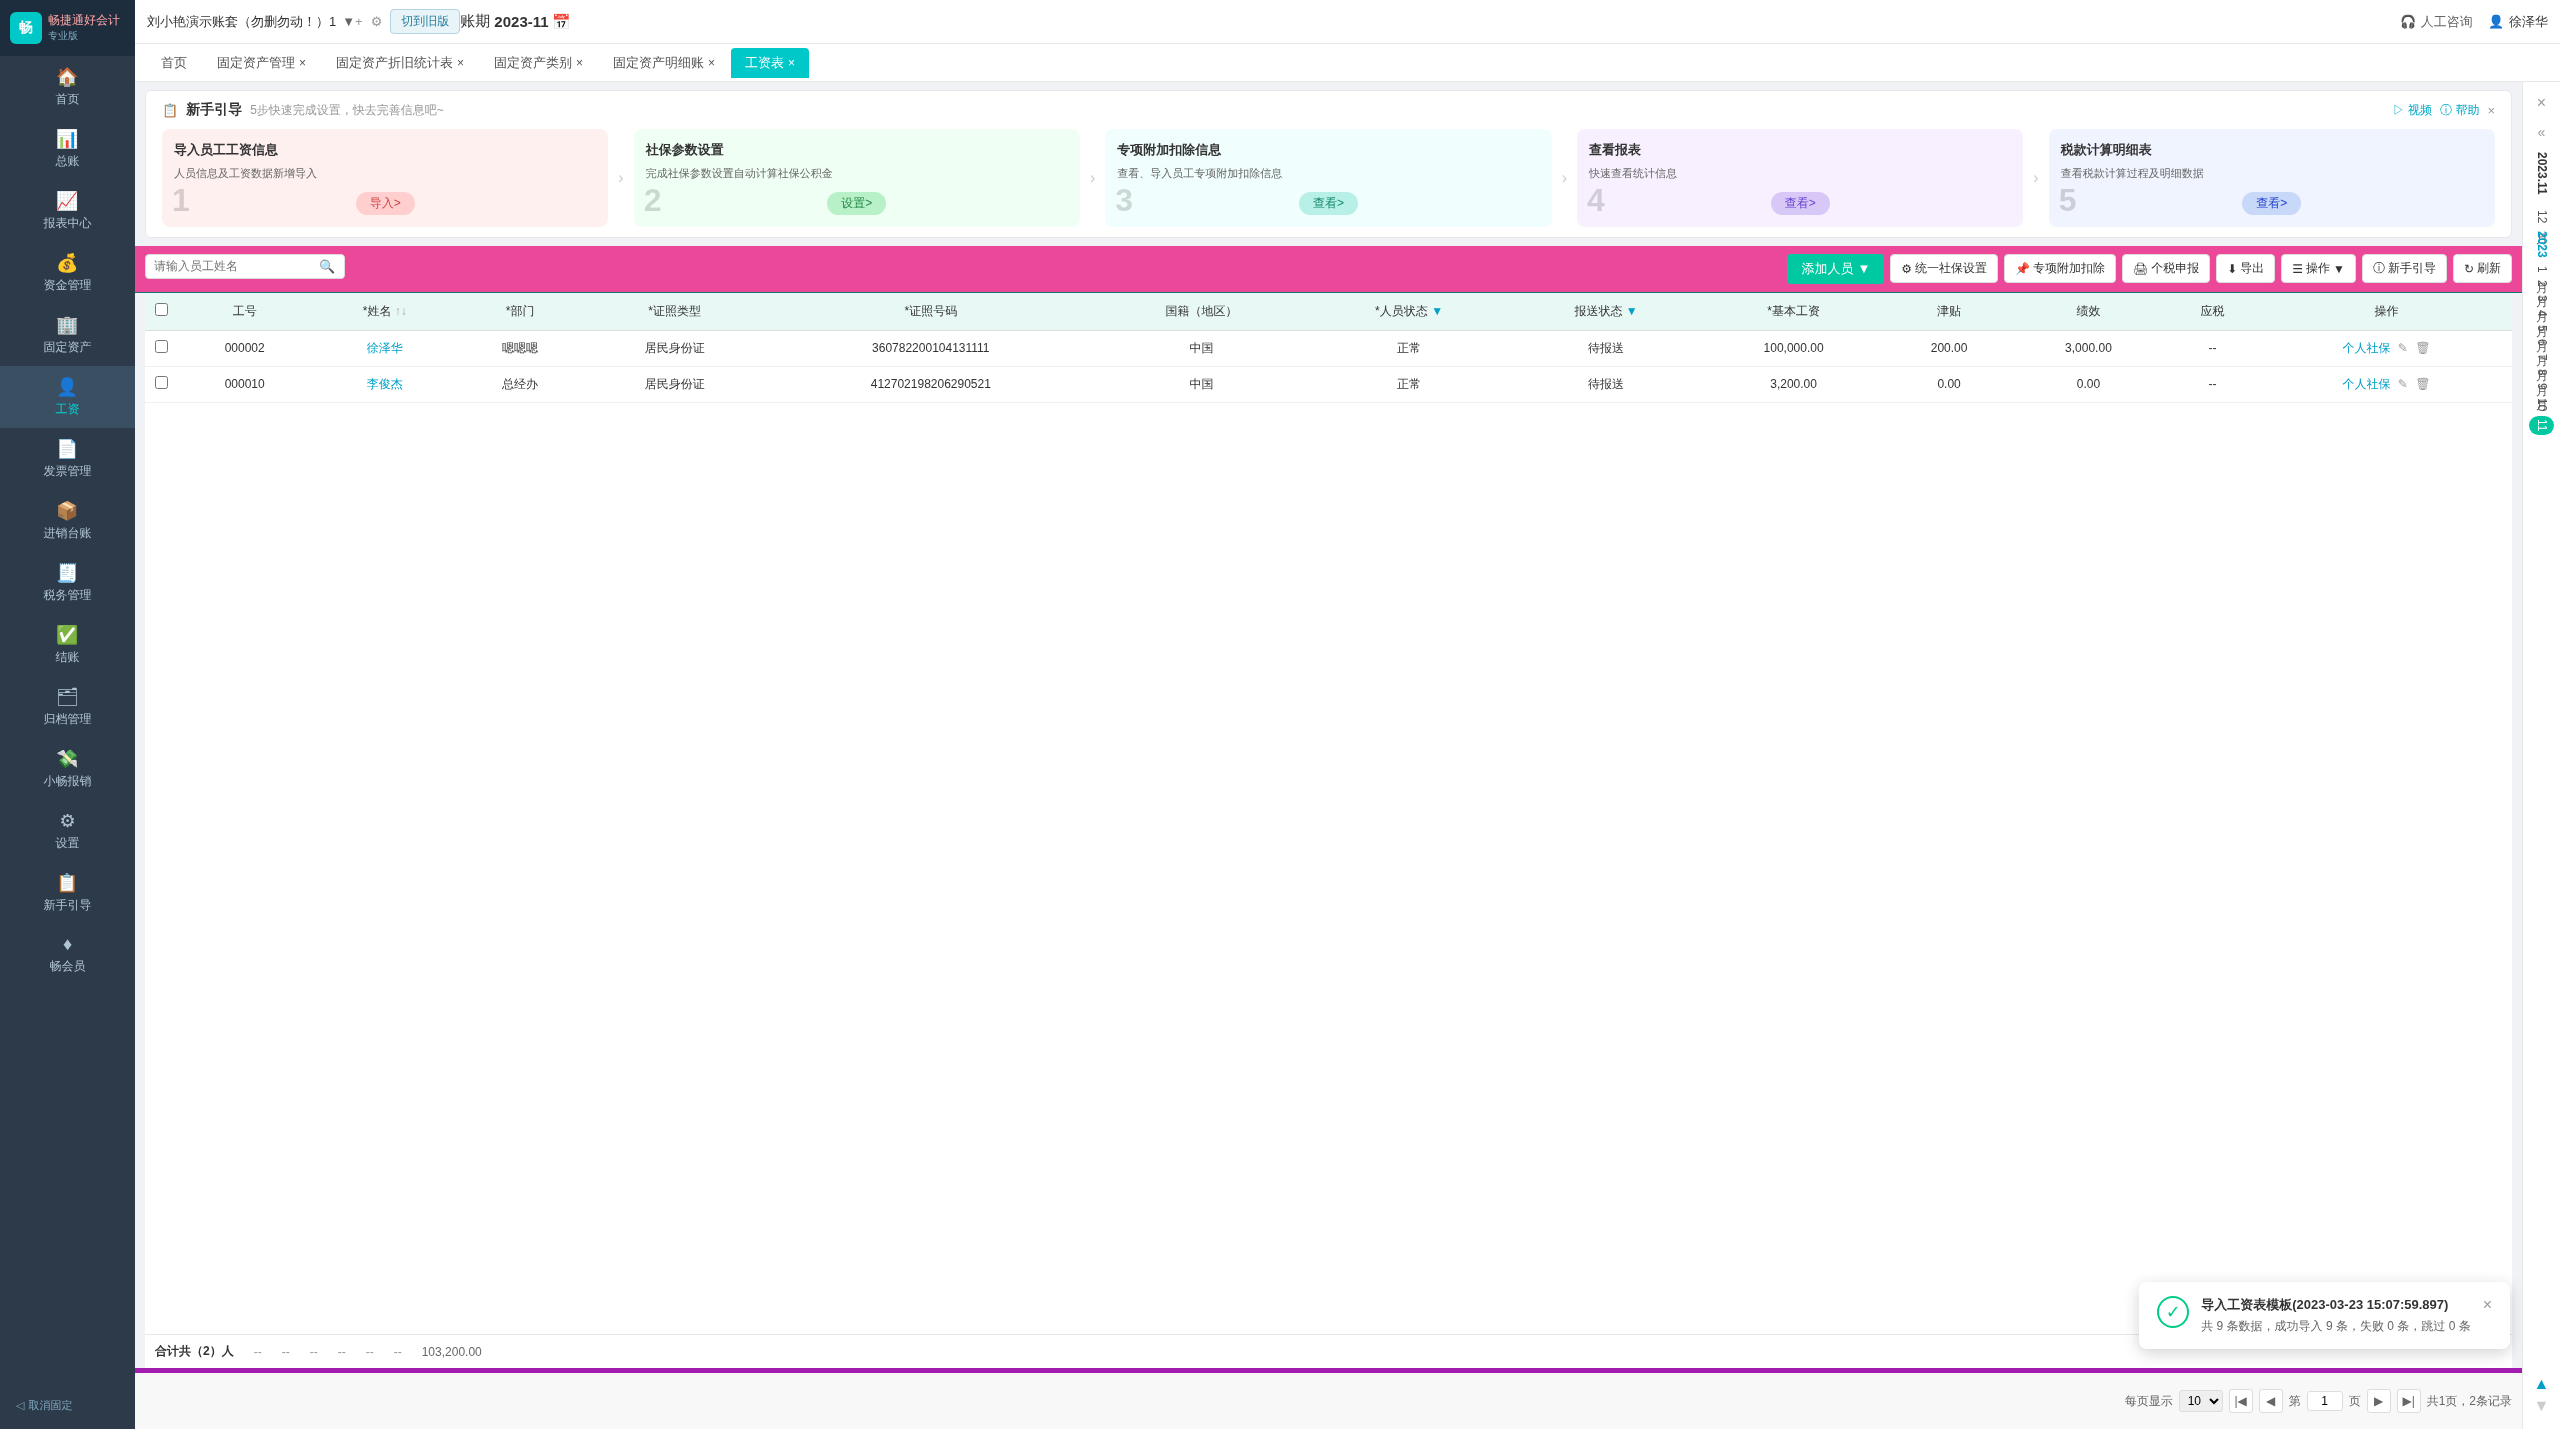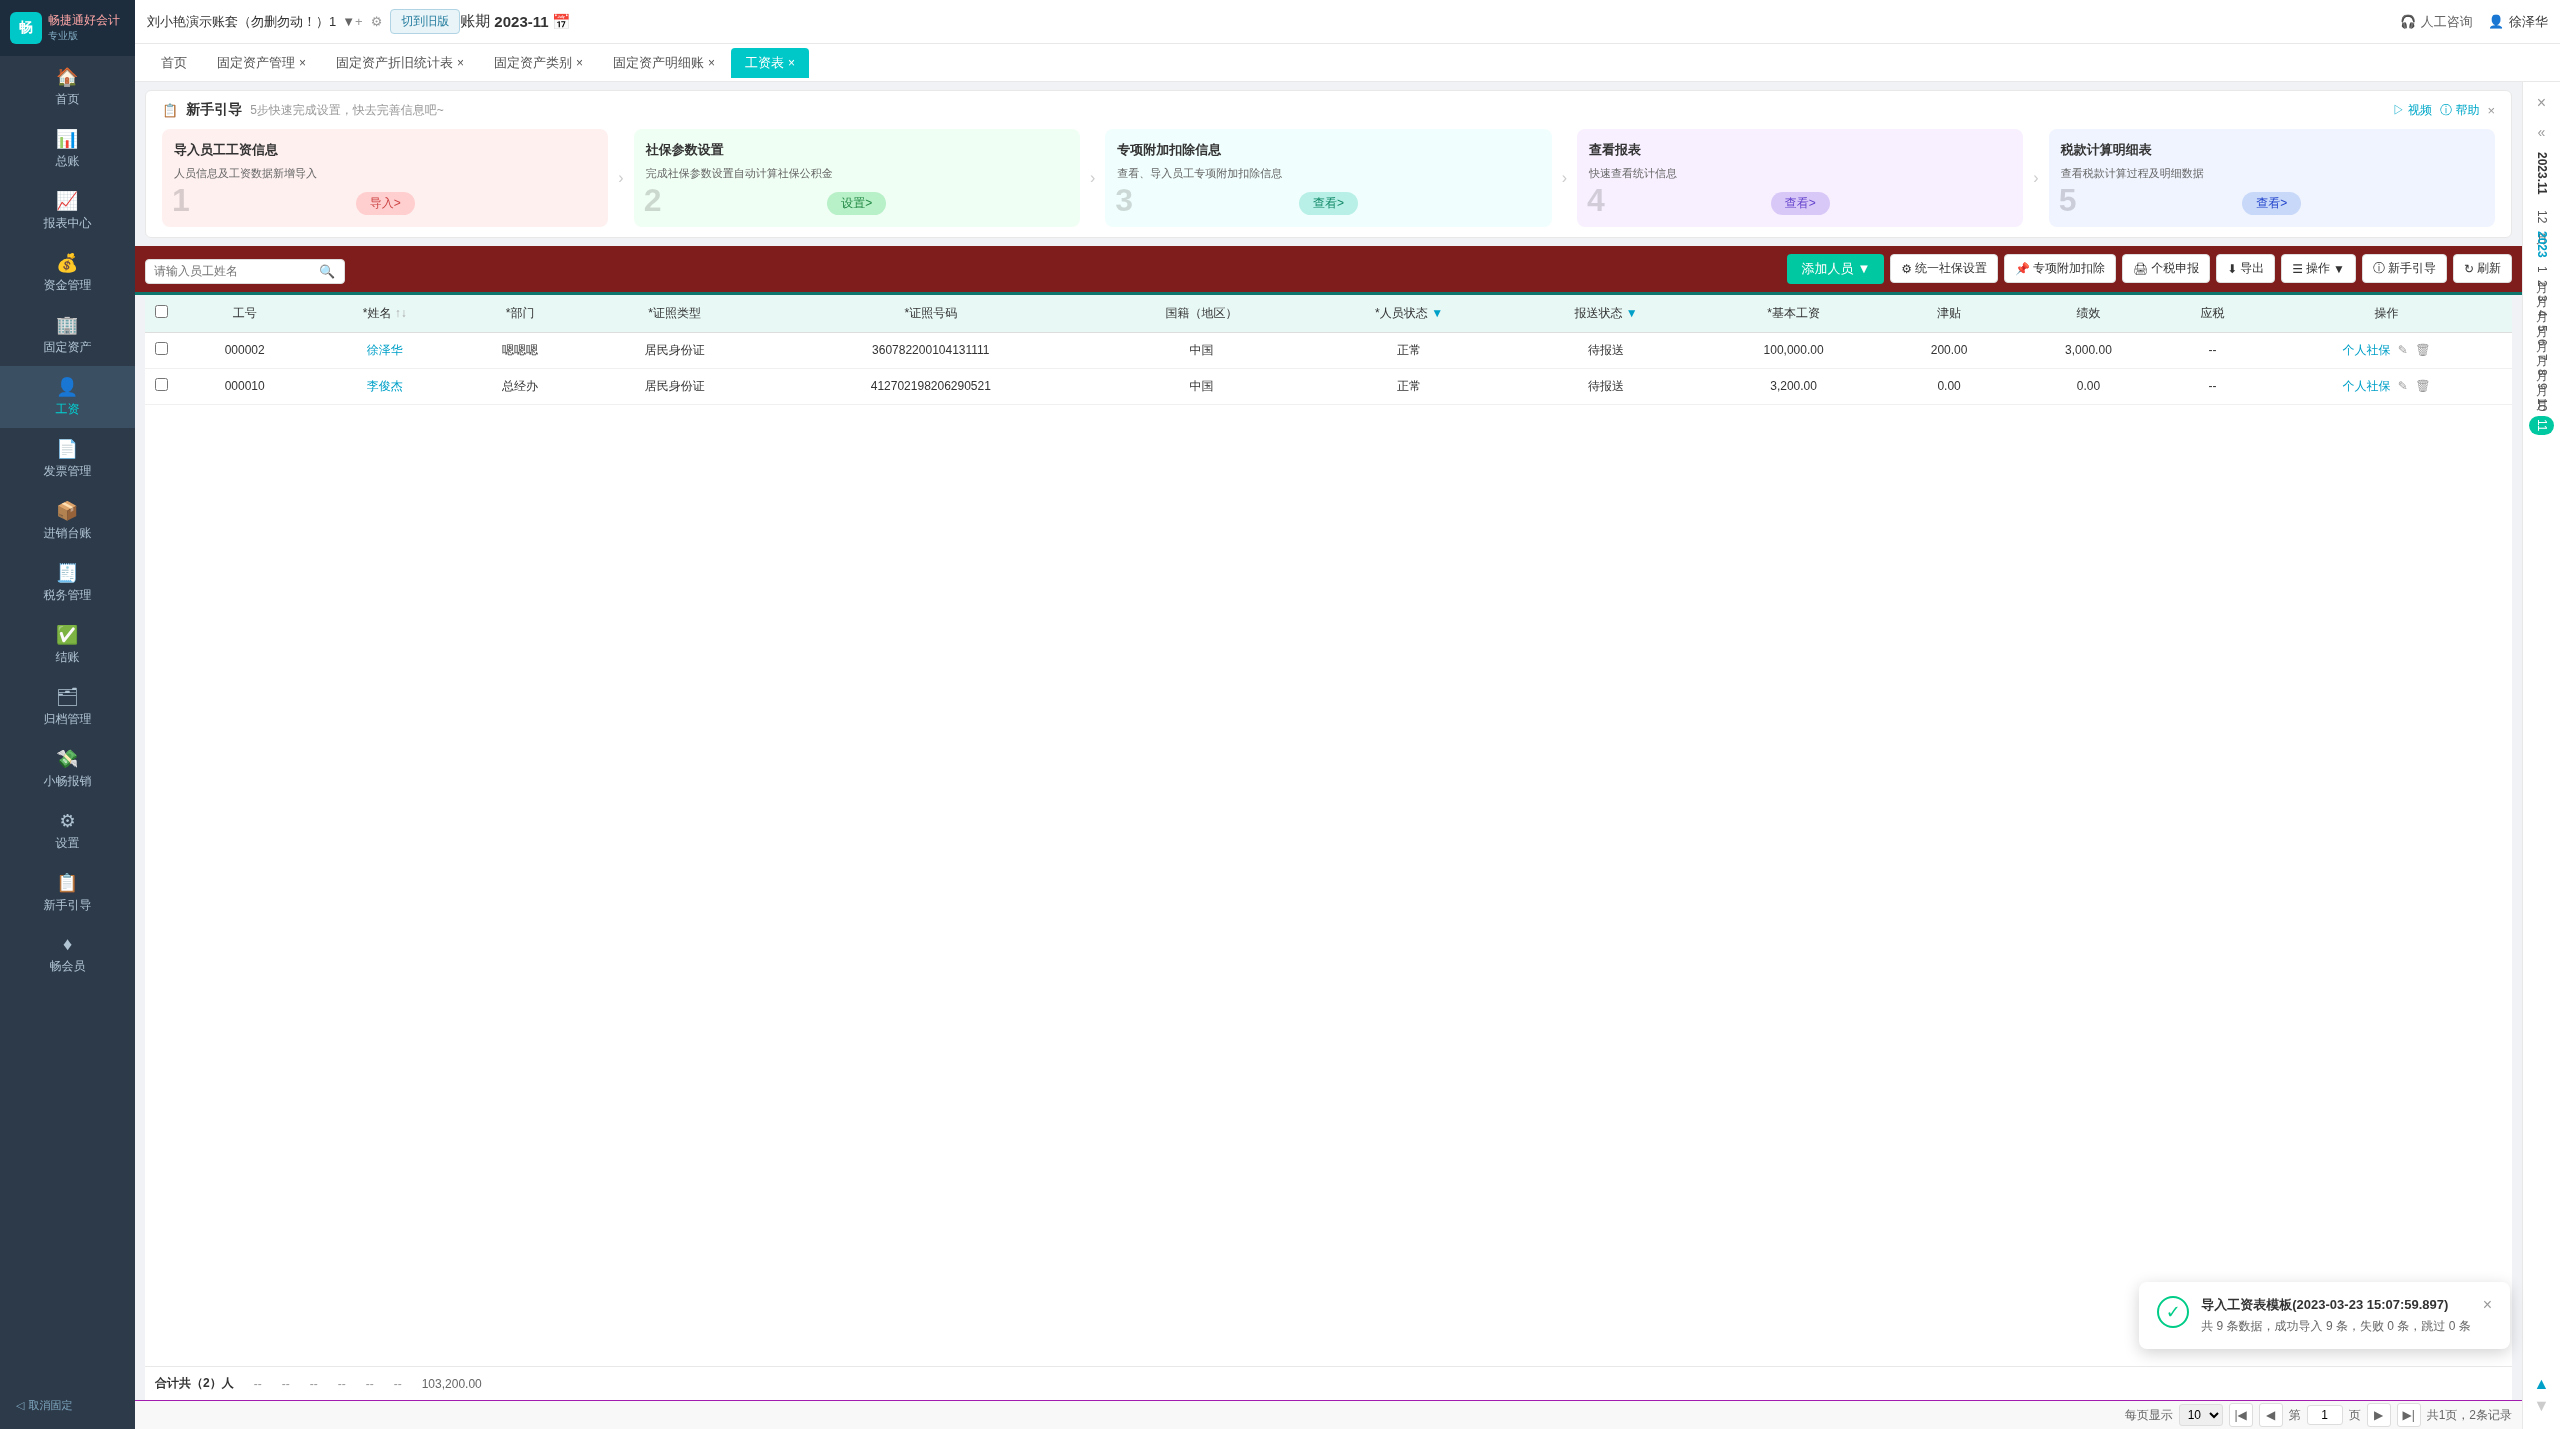--- a/index.html
+++ b/index.html
@@ -147,25 +147,25 @@
     .btn-pink { background: #ffcece; color: #cc4444; }
     .btn-green { background: #b8f0c8; color: #228844; }
     .btn-teal { background: #b8f0e8; color: #118866; }
     .btn-purple { background: #d8c8f8; color: #6644cc; }
     .btn-blue { background: #c8d8f8; color: #2244cc; }
     .step-arrow { color: #ccc; font-size: 16px; display: flex; align-items: center; }
 
     
     .toolbar {
       display: flex;
-      align-items: flex-end;
+      align-items: flex-start;
       padding: 8px 10px;
       gap: 8px;
-      background: #7f1d1d;
-      border-bottom: 3px solid #0f766e;
+      background: #ec4899;
+      border-bottom: 1px solid #0f766e;
       flex-shrink: 0;
     }
     .search-box {
       display: flex; align-items: center; gap: 4px;
       border: 1px solid #ddd; border-radius: 4px;
       padding: 4px 8px; background: #fff; width: 200px;
     }
     .search-box input {
       border: none; outline: none; font-size: 12px; color: #333; width: 100%;
       background: transparent;
@@ -220,23 +220,23 @@
       font-size: 12px;
       color: #666;
       flex-shrink: 0;
       margin: 0 10px;
     }
     .summary-total { color: #333; font-weight: bold; }
 
     
     .pagination {
       display: flex; align-items: center; gap: 6px;
-      padding: 2px 10px;
+      padding: 16px 10px;
       background: #f8f8f8;
-      border-top: 1px solid #a21caf;
+      border-top: 5px solid #a21caf;
       font-size: 12px;
       color: #666;
       flex-shrink: 0;
       justify-content: flex-end;
     }
     .pagination-btn {
       width: 24px; height: 24px; display: flex; align-items: center; justify-content: center;
       border: 1px solid #ddd; border-radius: 3px; cursor: pointer; background: #fff;
       font-size: 12px;
     }

